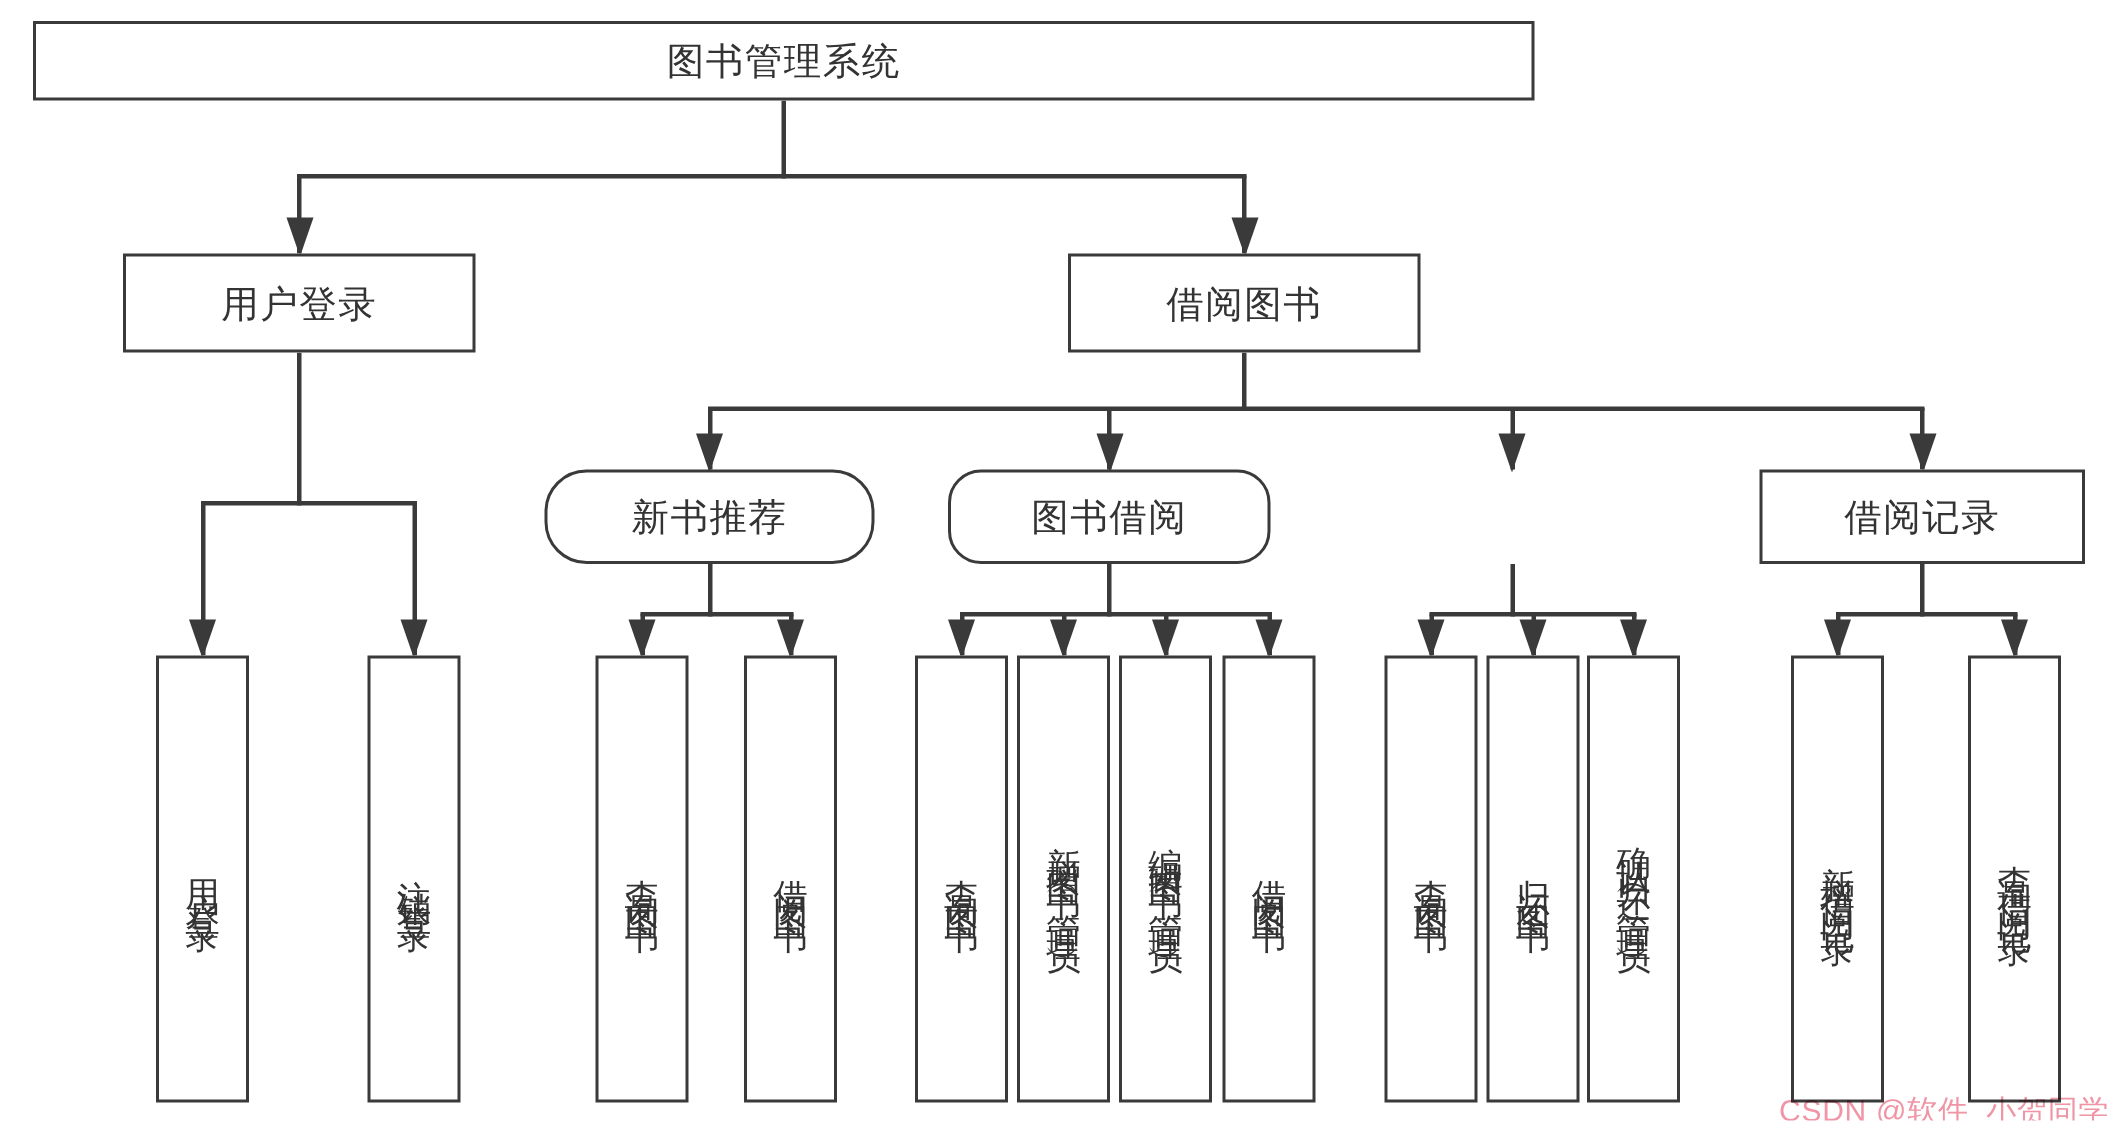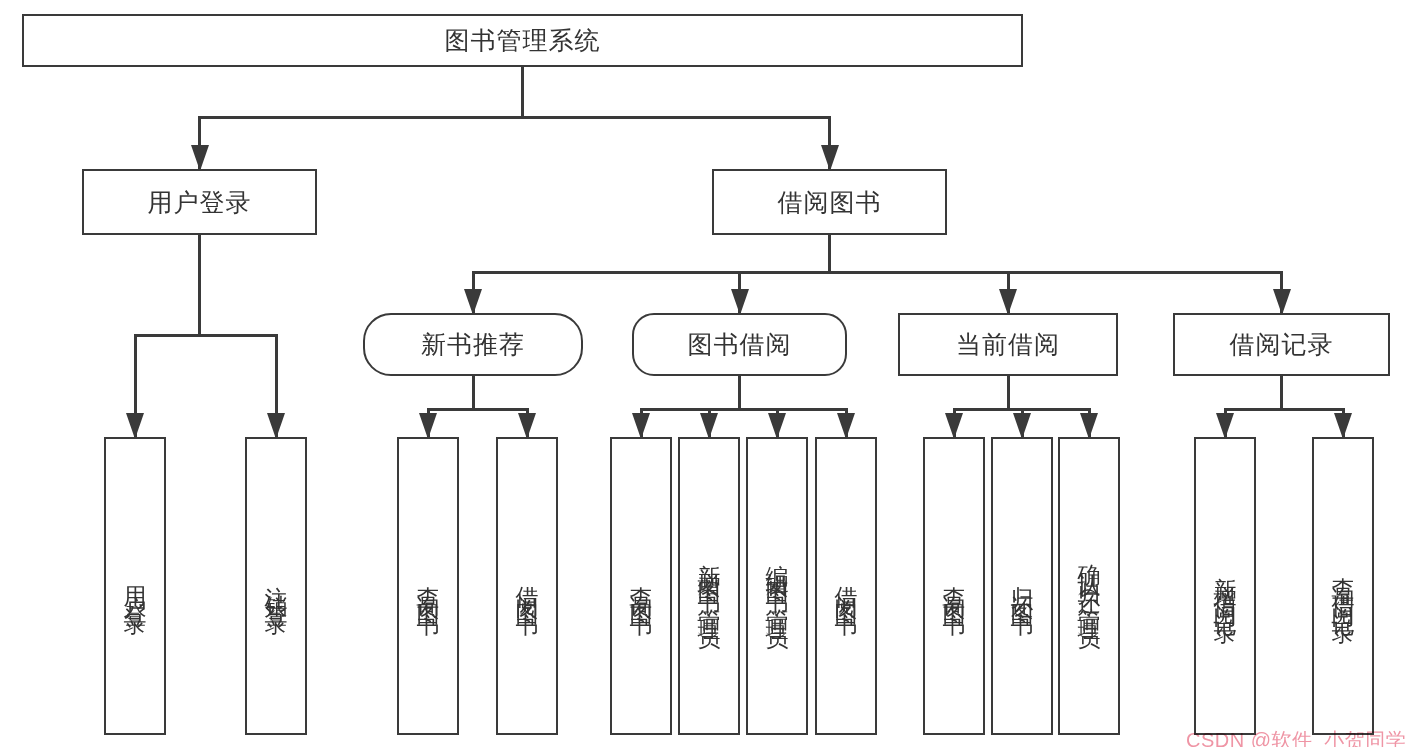--- a/index.html
+++ b/index.html
@@ -44,23 +44,20 @@
       <span>用户登录</span>
     </div>
     <div class="node h" style="left: 712px; top: 169px; width: 235px; height: 66px; border-color: rgb(58, 58, 58); color: rgb(51, 51, 51);">
       <span>借阅图书</span>
     </div>
     <div class="node h" style="left: 363px; top: 313px; width: 220px; height: 63px; border-color: rgb(58, 58, 58); color: rgb(51, 51, 51); border-radius: 28px;">
       <span>新书推荐</span>
     </div>
     <div class="node h" style="left: 632px; top: 313px; width: 215px; height: 63px; border-color: rgb(58, 58, 58); color: rgb(51, 51, 51); border-radius: 22px;">
       <span>图书借阅</span>
-    </div>
-    <div class="node h" style="left: 898px; top: 313px; width: 220px; height: 63px; border-color: rgb(58, 58, 58); color: rgb(51, 51, 51);">
-      <span>当前借阅</span>
     </div>
     <div class="node h" style="left: 1173px; top: 313px; width: 217px; height: 63px; border-color: rgb(58, 58, 58); color: rgb(51, 51, 51);">
       <span>借阅记录</span>
     </div>
     <div class="node v" style="left: 104px; top: 437px; width: 62px; height: 298px; border-color: rgb(58, 58, 58); color: rgb(51, 51, 51);">
       <span>用户登录</span>
     </div>
     <div class="node v" style="left: 245px; top: 437px; width: 62px; height: 298px; border-color: rgb(58, 58, 58); color: rgb(51, 51, 51);">
       <span>注销登录</span>
     </div>

